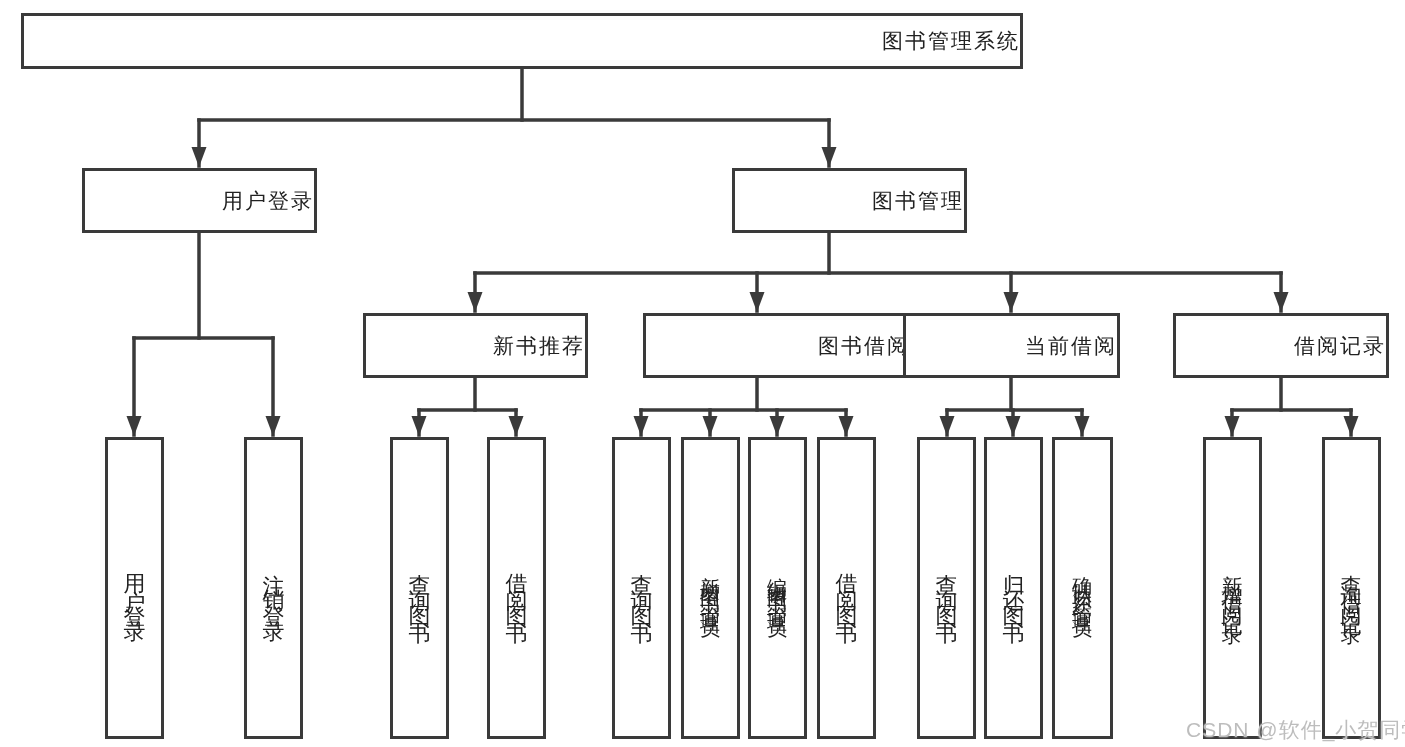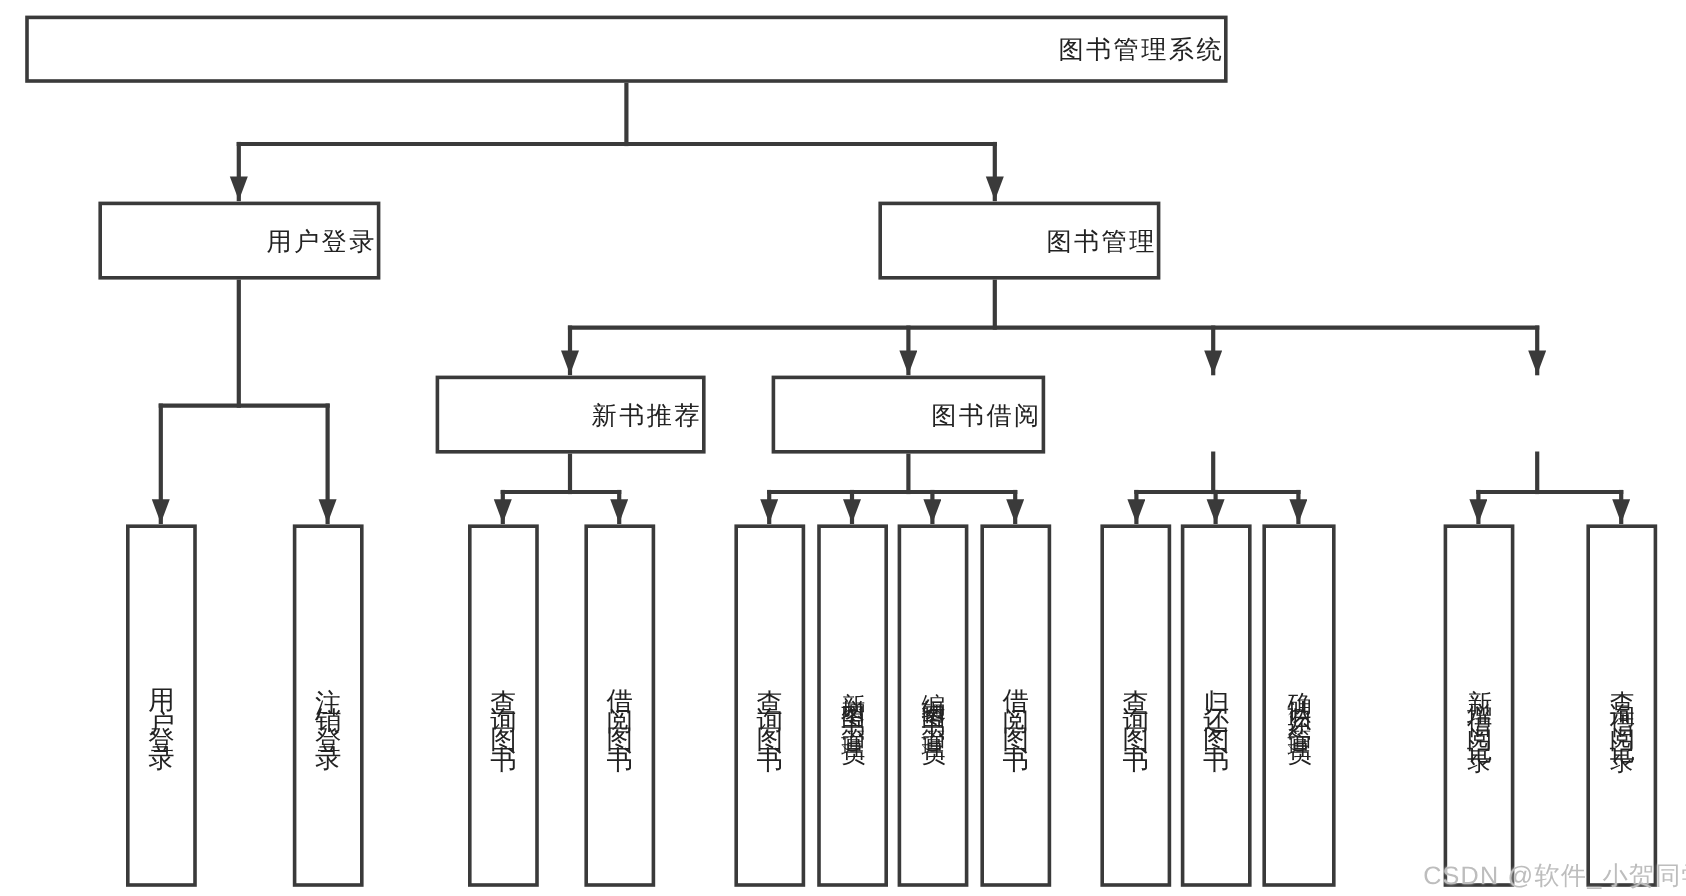--- a/index.html
+++ b/index.html
@@ -122,22 +122,28 @@
   <div class="node" style="left:82px;top:168px;width:235px;height:65px;">
     <span>用户登录</span>
   </div>
   <div class="node" style="left:732px;top:168px;width:235px;height:65px;">
     <span>图书管理</span>
   </div>
 
   <div class="node" style="left:363px;top:313px;width:225px;height:65px;">
     <span>新书推荐</span>
   </div>
-  <div class="node" style="left:643px;top:313px;width:228px;height:65px;">
+  <div class="node" style="left:643px;top:313px;width:270px;height:65px;">
     <span>图书借阅</span>
+  </div>
+  <div class="node" style="left:903px;top:313px;width:217px;height:65px;">
+    <span>当前借阅</span>
+  </div>
+  <div class="node" style="left:1173px;top:313px;width:216px;height:65px;">
+    <span>借阅记录</span>
   </div>
 
   <div class="leaf" style="left:105px;">
     <span class="vtext">用户登录</span>
   </div>
   <div class="leaf" style="left:244px;">
     <span class="vtext">注销登录</span>
   </div>
   <div class="leaf" style="left:390px;">
     <span class="vtext">查询图书</span>

